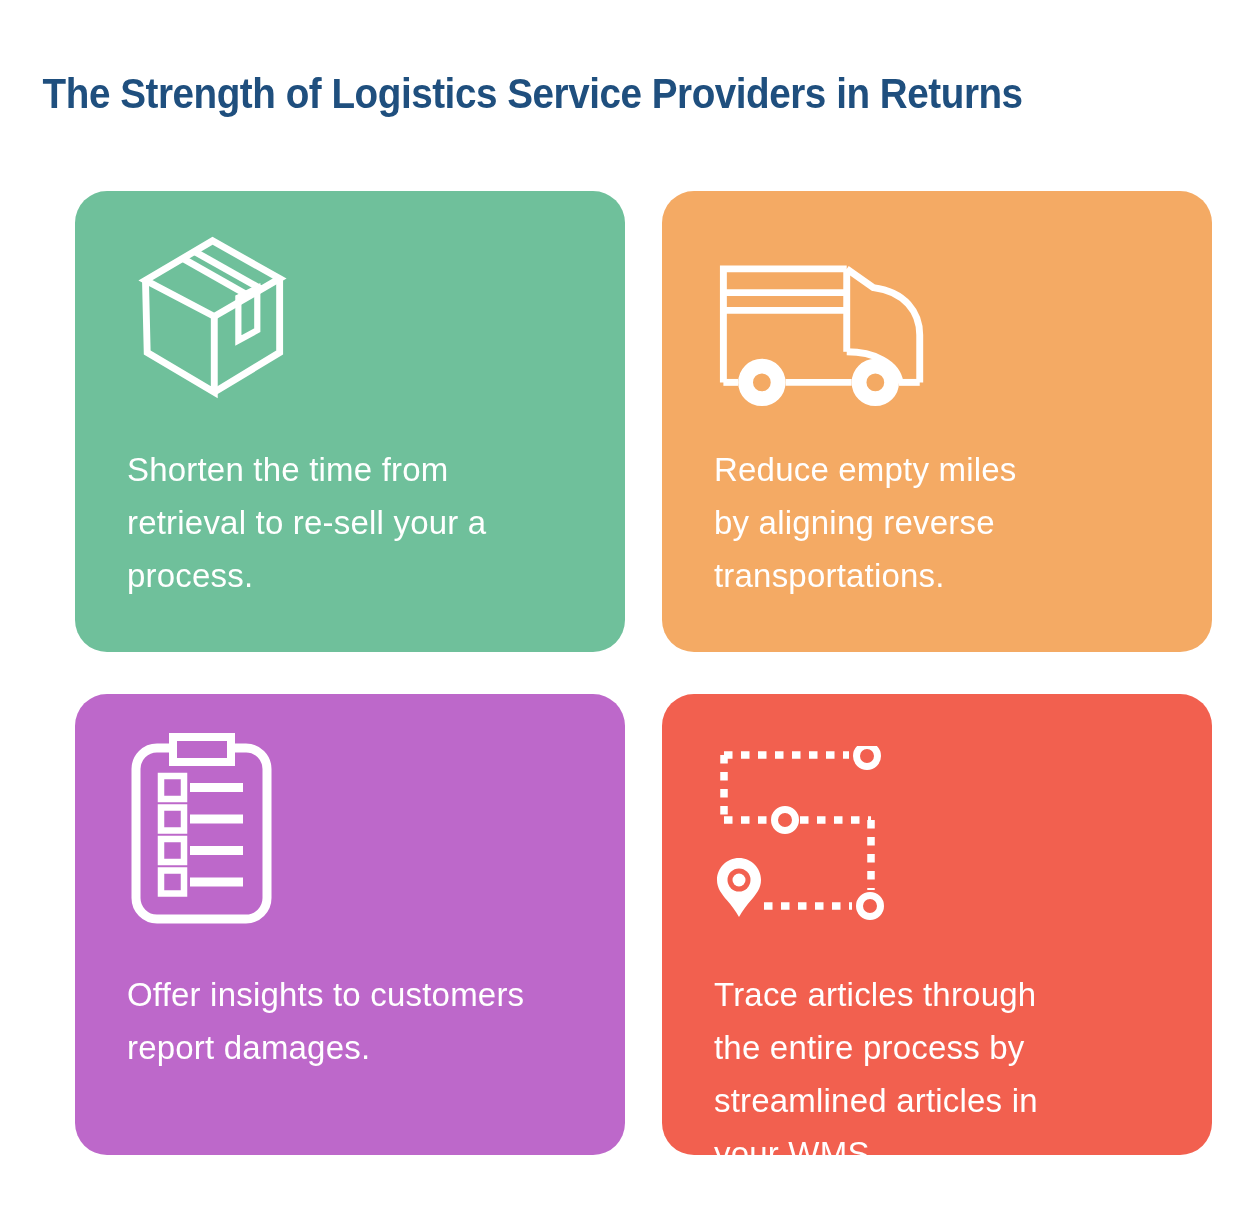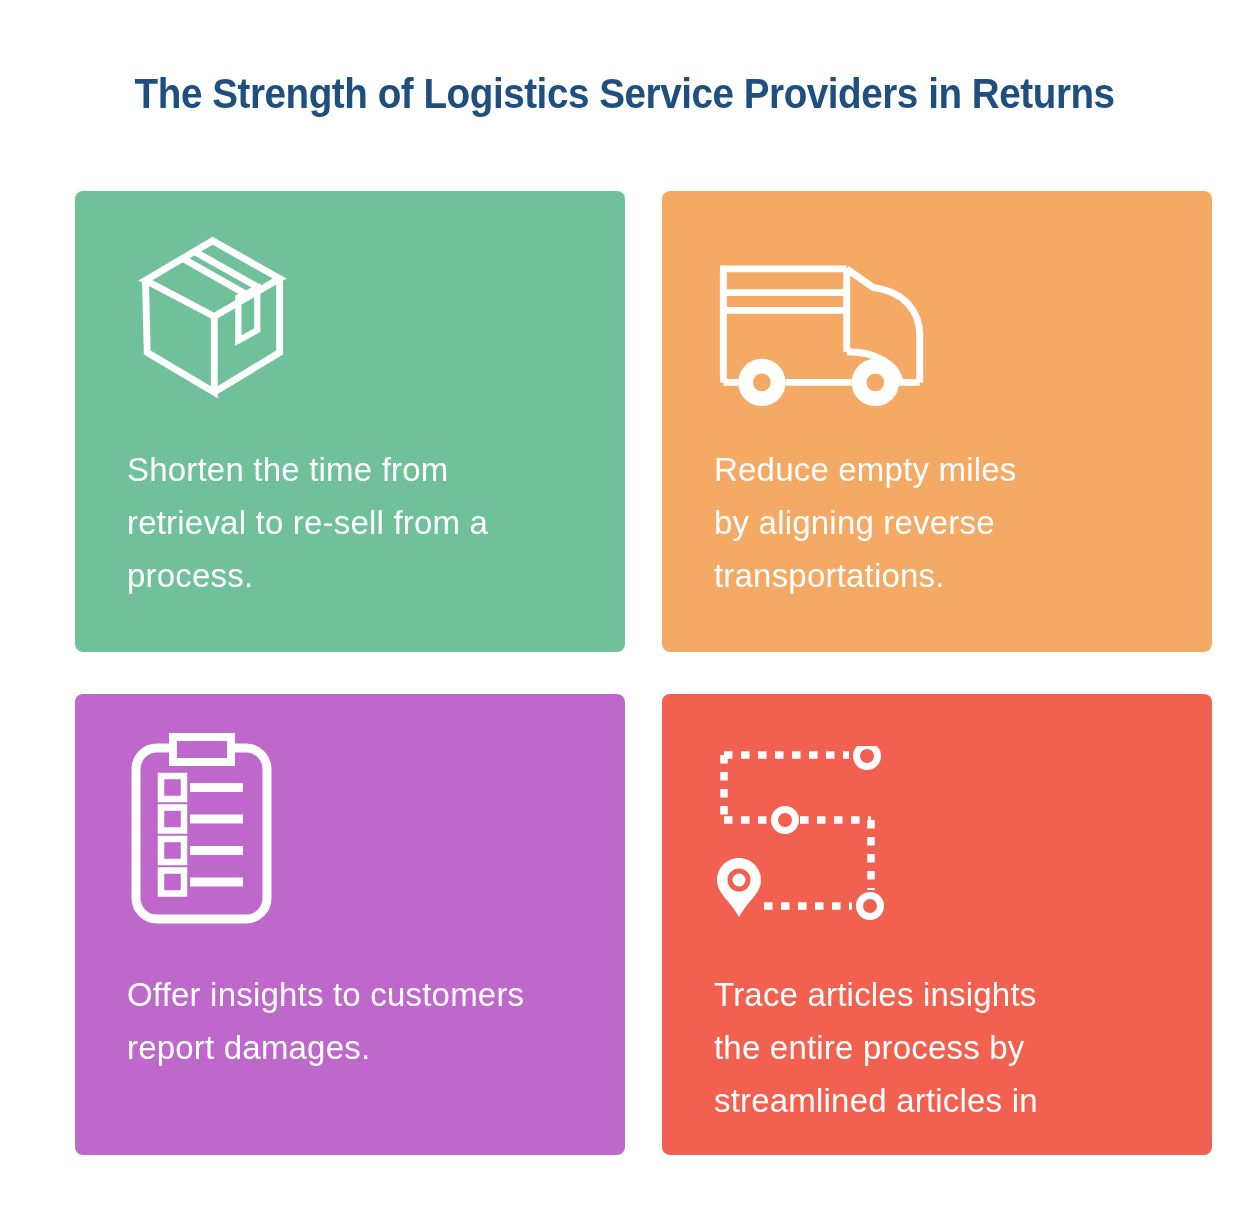--- a/index.html
+++ b/index.html
@@ -10,36 +10,36 @@
     height: 1232px;
     background: #ffffff;
     overflow: hidden;
     font-family: "Liberation Sans", "DejaVu Sans", sans-serif;
   }
   .title-wrap {
     position: absolute;
     top: 70px;
     left: 0;
     width: 100%;
-    text-align: center;
+    text-align: left;
   }
   .title {
     display: inline-block;
     font-size: 42px;
     font-weight: 700;
     letter-spacing: -0.5px;
     transform: scaleX(0.92);
     transform-origin: center;
     white-space: nowrap;
   }
   .card {
     position: absolute;
     width: 550px;
     height: 461px;
-    border-radius: 8px;
+    border-radius: 32px;
     background: var(--card-color, #ccc);
   }
   .card-0 { left: 75px;  top: 191px; }
   .card-1 { left: 662px; top: 191px; }
   .card-2 { left: 75px;  top: 694px; }
   .card-3 { left: 662px; top: 694px; }
   .icon { position: absolute; display: block; }
   .icon-box       { left: 55px; top: 36px; }
   .icon-truck     { left: 54px; top: 72px; }
   .icon-clipboard { left: 56px; top: 39px; }
@@ -71,21 +71,21 @@
     <svg class="icon icon-box" width="172" height="172" viewBox="0 0 100 100" fill="none" stroke="#ffffff" stroke-width="4" stroke-linejoin="miter">
       <path d="M48 8 L87 30 L49 52 L9 31 Z"></path>
       <path d="M9 31 L10 73 L49 96 L49 52"></path>
       <path d="M49 96 L87 73 L87 30"></path>
       <path d="M31 18.5 L70 40.5"></path>
       <path d="M38 14.5 L77 36.5"></path>
       <path d="M63 41 L74 35.5 L74 60 L63 66 Z" stroke-width="3.6"></path>
     </svg>
     <div class="card-text">
       <div class="line">Shorten the time from</div>
-      <div class="line">retrieval to re-sell from a</div>
+      <div class="line">retrieval to re-sell your a</div>
       <div class="line">process.</div>
     </div>
   </section>
 
   <section class="card card-1 row-1" style="--card-color: #F4AA64;">
     <svg class="icon icon-truck" width="220" height="148" viewBox="0 0 220 150" fill="none" stroke="#ffffff" stroke-width="7" stroke-linejoin="miter">
       <path d="M131 6 H6 V121"></path>
       <path d="M6 30 H131"></path>
       <path d="M6 48 H131"></path>
       <path d="M131 6 L158 25 C190 29 205 50 205 73 V121"></path>
@@ -134,19 +134,20 @@
         <path d="M48 160 H136"></path>
       </g>
       <circle cx="151" cy="10" r="10.5" stroke-width="7"></circle>
       <circle cx="69" cy="74" r="10.5" stroke-width="7"></circle>
       <circle cx="154" cy="160" r="10.5" stroke-width="7"></circle>
       <path d="M23 112 C10.8 112 1 121.8 1 134 C1 142.3 5.7 148 11.2 154.6 C15.1 159.3 19.3 164.4 23 171 C26.7 164.4 30.9 159.3 34.8 154.6 C40.3 148 45 142.3 45 134 C45 121.8 35.2 112 23 112 Z" fill="#ffffff" stroke="none"></path>
       <circle cx="23" cy="134" r="11.5" fill="var(--card-color)" stroke="none"></circle>
       <circle cx="23" cy="134" r="6.5" fill="#ffffff" stroke="none"></circle>
     </svg>
     <div class="card-text">
-      <div class="line">Trace articles insights</div>
+      <div class="line">Trace articles through</div>
       <div class="line">the entire process by</div>
       <div class="line">streamlined articles in</div>
+      <div class="line">your WMS.</div>
     </div>
   </section>
 
 </div>
 
 </body></html>

